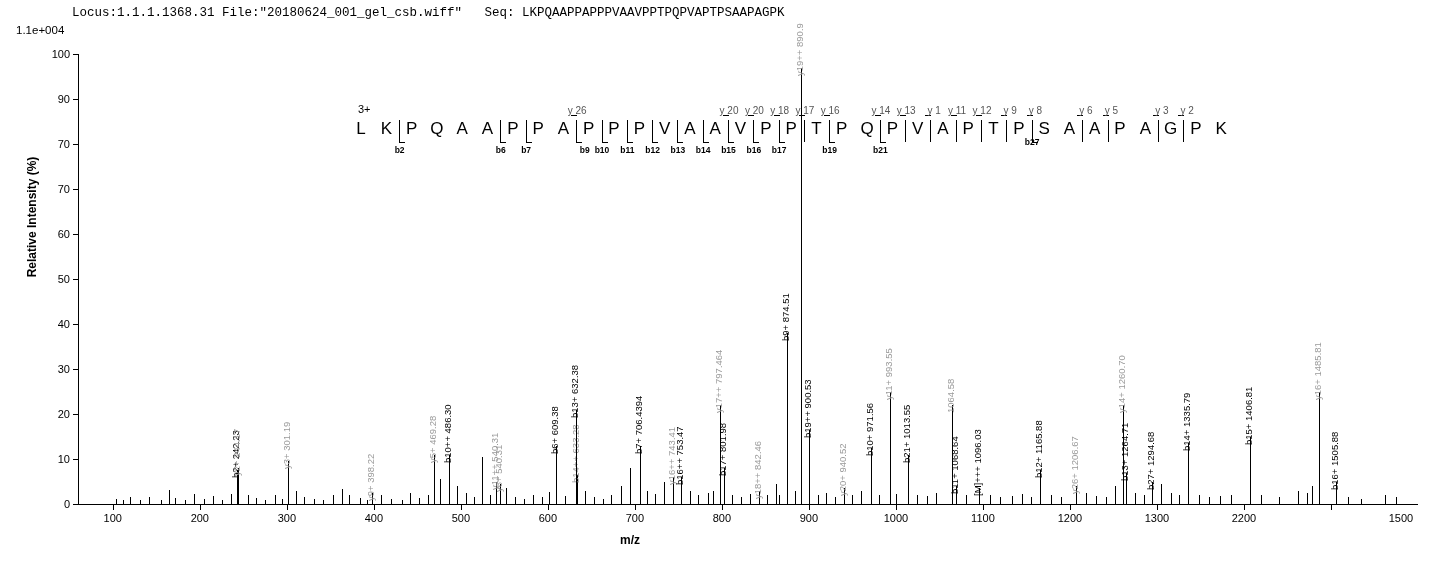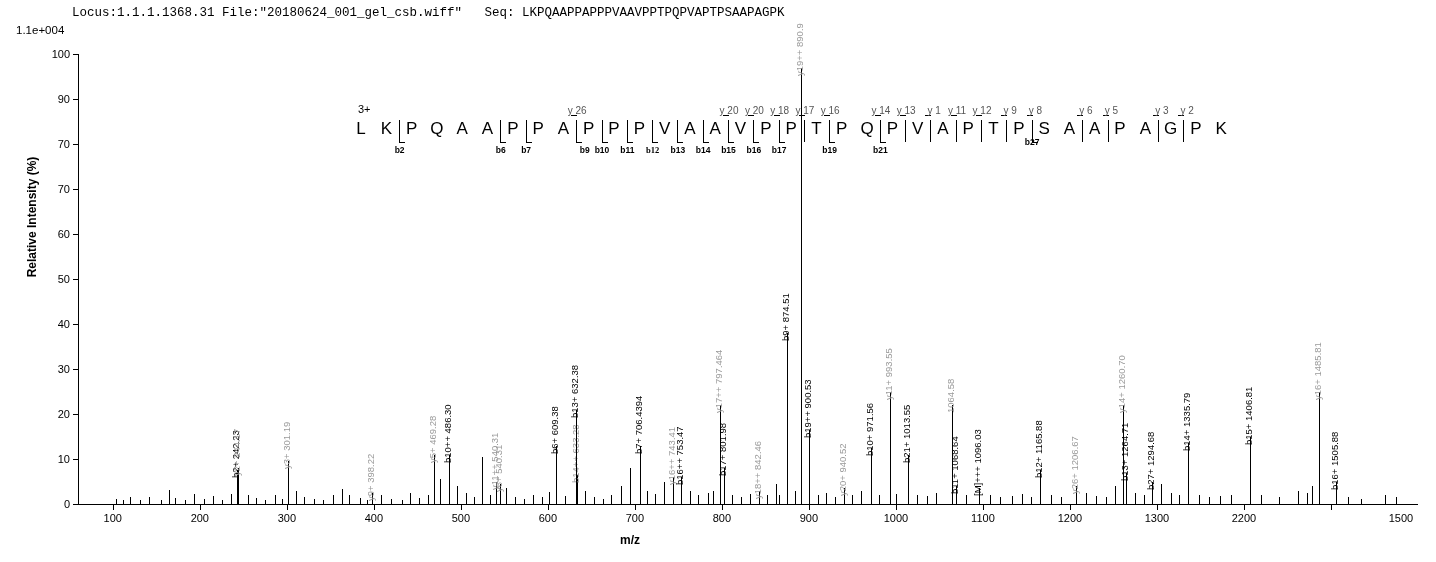--- a/index.html
+++ b/index.html
@@ -471,21 +471,21 @@
     <div class="ion-label-y" style="left: 714.7px; top: 0px;">y 6</div>
     <div class="ion-label-y" style="left: 740px; top: 0px;">y 5</div>
     <div class="ion-label-y" style="left: 790.6px; top: 0px;">y 3</div>
     <div class="ion-label-y" style="left: 815.9px; top: 0px;">y 2</div>
     <div class="ion-label-b" style="left: 34.6px; top: 40px;">b2</div>
     <div class="ion-label-b" style="left: 135.8px; top: 40px;">b6</div>
     <div class="ion-label-b" style="left: 161.1px; top: 40px;">b7</div>
     <div class="ion-label-b" style="left: 211.7px; top: 40px; text-align: right;">b9</div>
     <div class="ion-label-b" style="left: 237px; top: 40px;">b10</div>
     <div class="ion-label-b" style="left: 262.3px; top: 40px;">b11</div>
-    <div class="ion-label-b" style="left: 287.6px; top: 40px; font-family: Liberation Serif, serif;">b12</div>
+    <div class="ion-label-b" style="left: 287.6px; top: 40px;">b12</div>
     <div class="ion-label-b" style="left: 312.9px; top: 40px;">b13</div>
     <div class="ion-label-b" style="left: 338.2px; top: 40px;">b14</div>
     <div class="ion-label-b" style="left: 363.5px; top: 40px;">b15</div>
     <div class="ion-label-b" style="left: 388.8px; top: 40px;">b16</div>
     <div class="ion-label-b" style="left: 414.1px; top: 40px;">b17</div>
     <div class="ion-label-b" style="left: 464.7px; top: 40px;">b19</div>
     <div class="ion-label-b" style="left: 515.3px; top: 40px;">b21</div>
     <div class="ion-label-b" style="left: 667.1px; top: 32px;">b27</div>
   </div>
 

